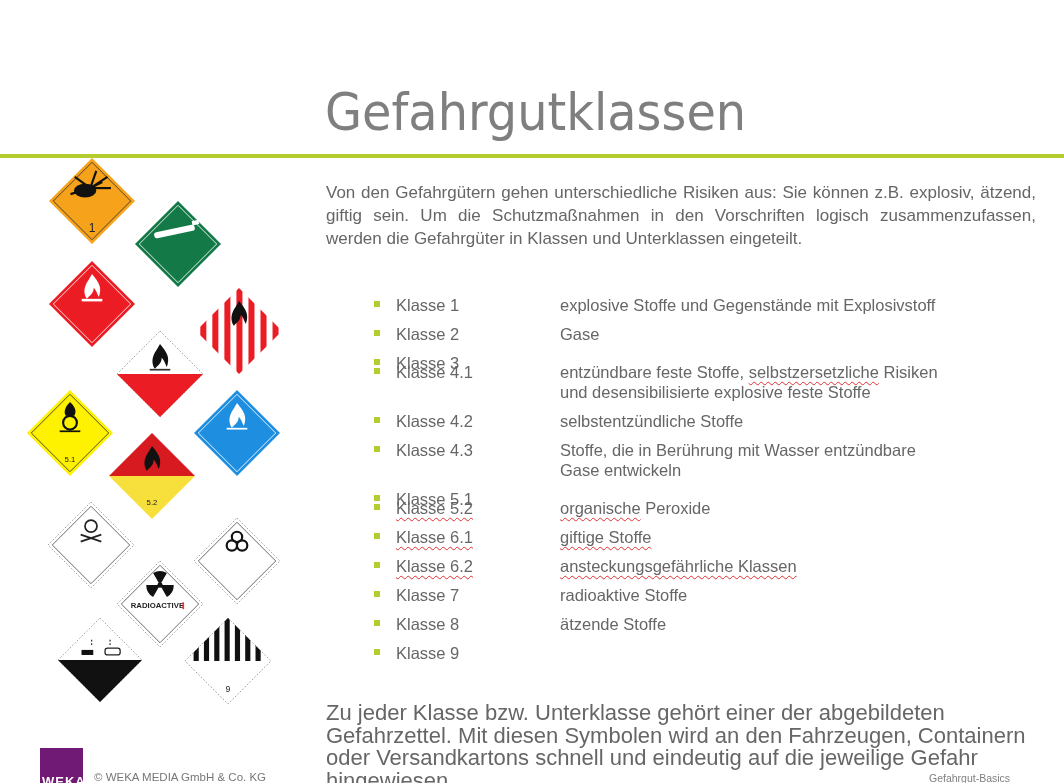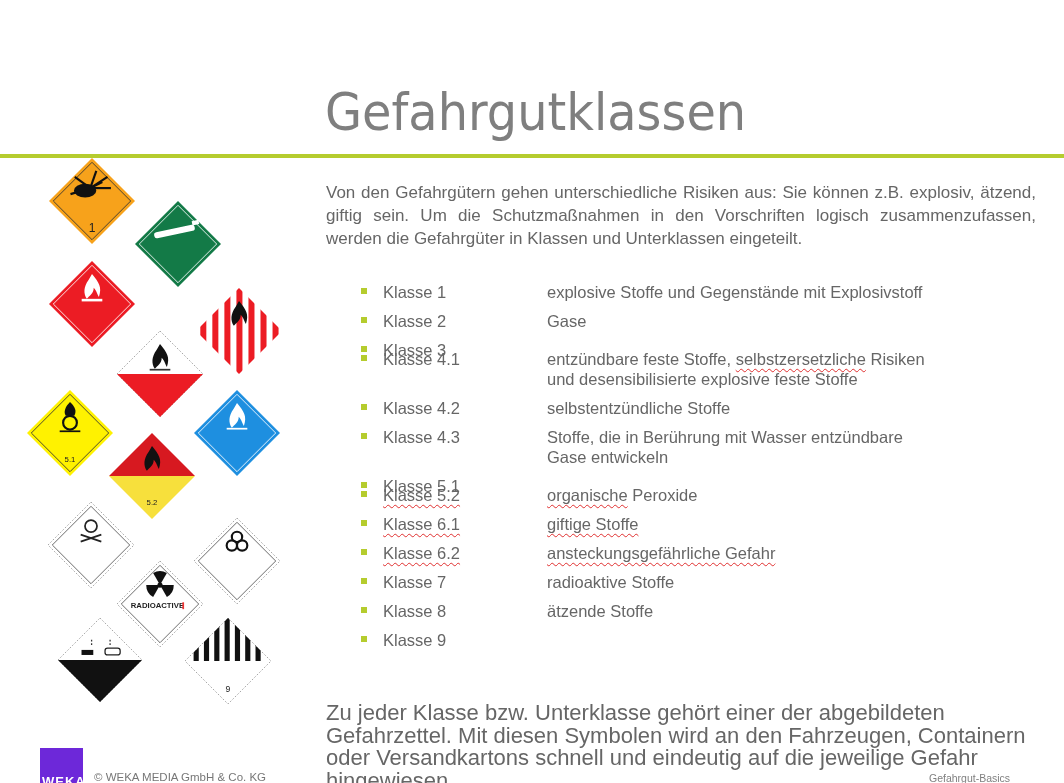--- a/index.html
+++ b/index.html
@@ -1,29 +1,29 @@
 <!DOCTYPE html>
 <html><head>
 <meta charset="utf-8">
 <style>
   html, body { margin:0; padding:0; background:#ffffff; }
   body { width:1064px; height:783px; position:relative; overflow:hidden; font-family:"Liberation Sans", sans-serif; color:#595959; }
   .title { position:absolute; left:325px; top:82px; font-size:52px; color:#7f7f7f; font-family:"DejaVu Sans", sans-serif; font-weight:normal; letter-spacing:0px; transform:scaleX(0.92); transform-origin:left top; }
   .rule { position:absolute; left:0; top:154px; width:1064px; height:4px; background:#b5cc2e; }
   .intro { position:absolute; left:326px; top:181px; width:710px; font-size:17px; line-height:23px; color:#666666; text-align:justify; }
   .outro { position:absolute; left:326px; top:702px; width:700px; font-size:22px; line-height:22.5px; color:#666666; }
-  .list { position:absolute; left:358px; top:279px; width:640px; margin:3px; padding:0; list-style:none; }
+  .list { position:absolute; left:358px; top:279px; width:640px; margin:16px; padding:0; list-style:none; }
   .list li { position:relative; font-size:16.5px; line-height:20px; color:#666666; margin-bottom:9px; display:flex; }
   .bullet { position:absolute; left:0; top:6px; width:6px; height:6px; background:#b5cc2e; }
   .k { position:absolute; left:22px; width:150px; }
   .d { margin-left:186px; width:440px; }
   .sp { text-decoration: underline wavy #e03030; text-decoration-thickness:1px; text-underline-offset:3px; }
   .placards { position:absolute; left:0; top:158px; width:300px; height:560px; }
   .pl { position:absolute; }
-  .footer-logo { position:absolute; left:40px; top:748px; width:43px; height:35px; background:#6d28d9; overflow:hidden; }
+  .footer-logo { position:absolute; left:40px; top:748px; width:43px; height:35px; background:#701a75; overflow:hidden; }
   .footer-logo span { position:absolute; left:2px; bottom:-6px; color:#fff; font-weight:bold; font-size:13px; letter-spacing:1px; }
   .copyright { position:absolute; left:94px; top:771px; font-size:11.5px; color:#777777; }
   .footer-right { position:absolute; left:929px; top:772px; font-size:10.5px; color:#7f7f7f; }
 </style>
 </head>
 <body>
 
 <div class="title">Gefahrgutklassen</div>
 <div class="rule"></div>
 
@@ -205,21 +205,21 @@
       <span class="d"><span class="sp">organische</span><span> Peroxide</span></span>
     </li>
   <li>
       <span class="bullet"></span>
       <span class="k sp">Klasse 6.1</span>
       <span class="d sp">giftige Stoffe</span>
     </li>
   <li>
       <span class="bullet"></span>
       <span class="k sp">Klasse 6.2</span>
-      <span class="d sp">ansteckungsgefährliche Gefahr</span>
+      <span class="d sp">ansteckungsgefährliche Klassen</span>
     </li>
   <li>
       <span class="bullet"></span>
       <span class="k">Klasse 7</span>
       <span class="d">radioaktive Stoffe</span>
     </li>
   <li>
       <span class="bullet"></span>
       <span class="k">Klasse 8</span>
       <span class="d">ätzende Stoffe</span>

